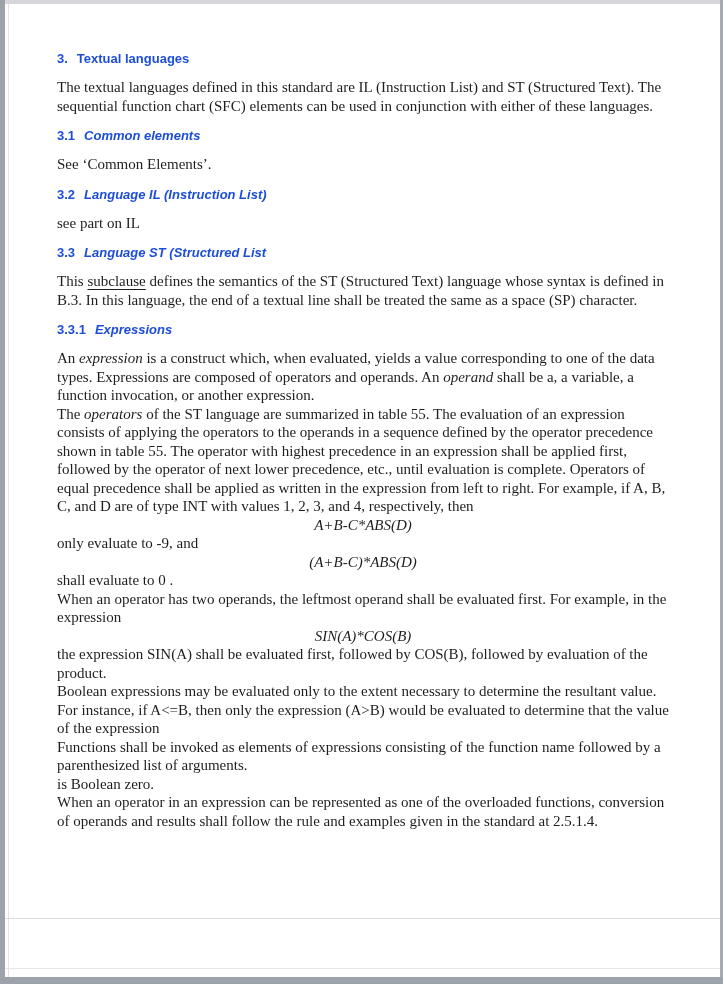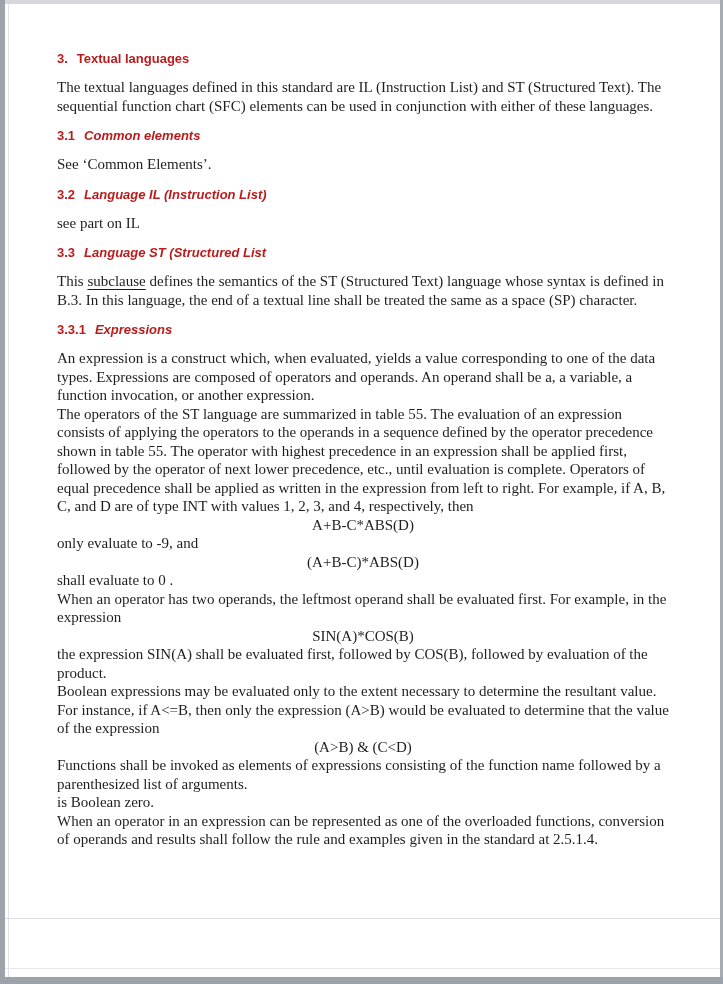--- a/index.html
+++ b/index.html
@@ -28,32 +28,32 @@
     font-size:15px;
     line-height:18.5px;
     text-align:left;
   }
 
   .hd {
     font-family:"Liberation Sans","DejaVu Sans",sans-serif;
     font-weight:bold;
     font-size:13px;
     line-height:17px;
-    color:#b91c1c;
+    color:#1d4ed8;
     margin:12px 0 11px 0;
   }
   .hd.first { margin-top:0; }
   .hd .num { margin-right:9px; }
   .hd.it .title { font-style:italic; }
 
   .bp { margin:0 0 11px 0; }
   .tight { margin:0; }
-  .formula { margin:0; text-align:center; }
+  .formula { margin:0; text-align:center;font-style:italic; }
 
-  .i { }
+  .i { font-style:italic; }
   .misspell {
     text-decoration-line:underline;
     text-decoration-style:wavy;
     text-decoration-color:#cc4444;
     text-decoration-thickness:1px;
     text-underline-offset:3px;
     text-decoration:underline;
   }
 </style>
 </head>
@@ -100,21 +100,20 @@
   <p class="bp tight">shall evaluate to 0 .</p>
 
   <p class="bp tight">When an operator has two operands, the leftmost operand shall be evaluated first.  For example, in the expression</p>
 
   <p class="formula">SIN(A)*COS(B)</p>
 
   <p class="bp tight">the expression SIN(A) shall be evaluated first, followed by COS(B), followed by evaluation of the product.</p>
 
   <p class="bp tight">Boolean expressions may be evaluated only to the extent necessary to determine the resultant value.  For instance, if A&lt;=B, then only the expression (A&gt;B) would be evaluated to determine that the value of the expression</p>
 
-  <p class="formula">(A&gt;B) &amp; (C&lt;D)</p>
 
   <p class="bp tight">Functions shall be invoked as elements of expressions consisting of the function name followed by a parenthesized list of arguments.</p>
 
   <p class="bp tight">is Boolean zero.</p>
 
   <p class="bp tight">When an operator in an expression can be represented as one of the overloaded functions, conversion of operands and results shall follow the rule and examples given in the standard at 2.5.1.4.</p>
 
 </div>
 
 </body></html>

